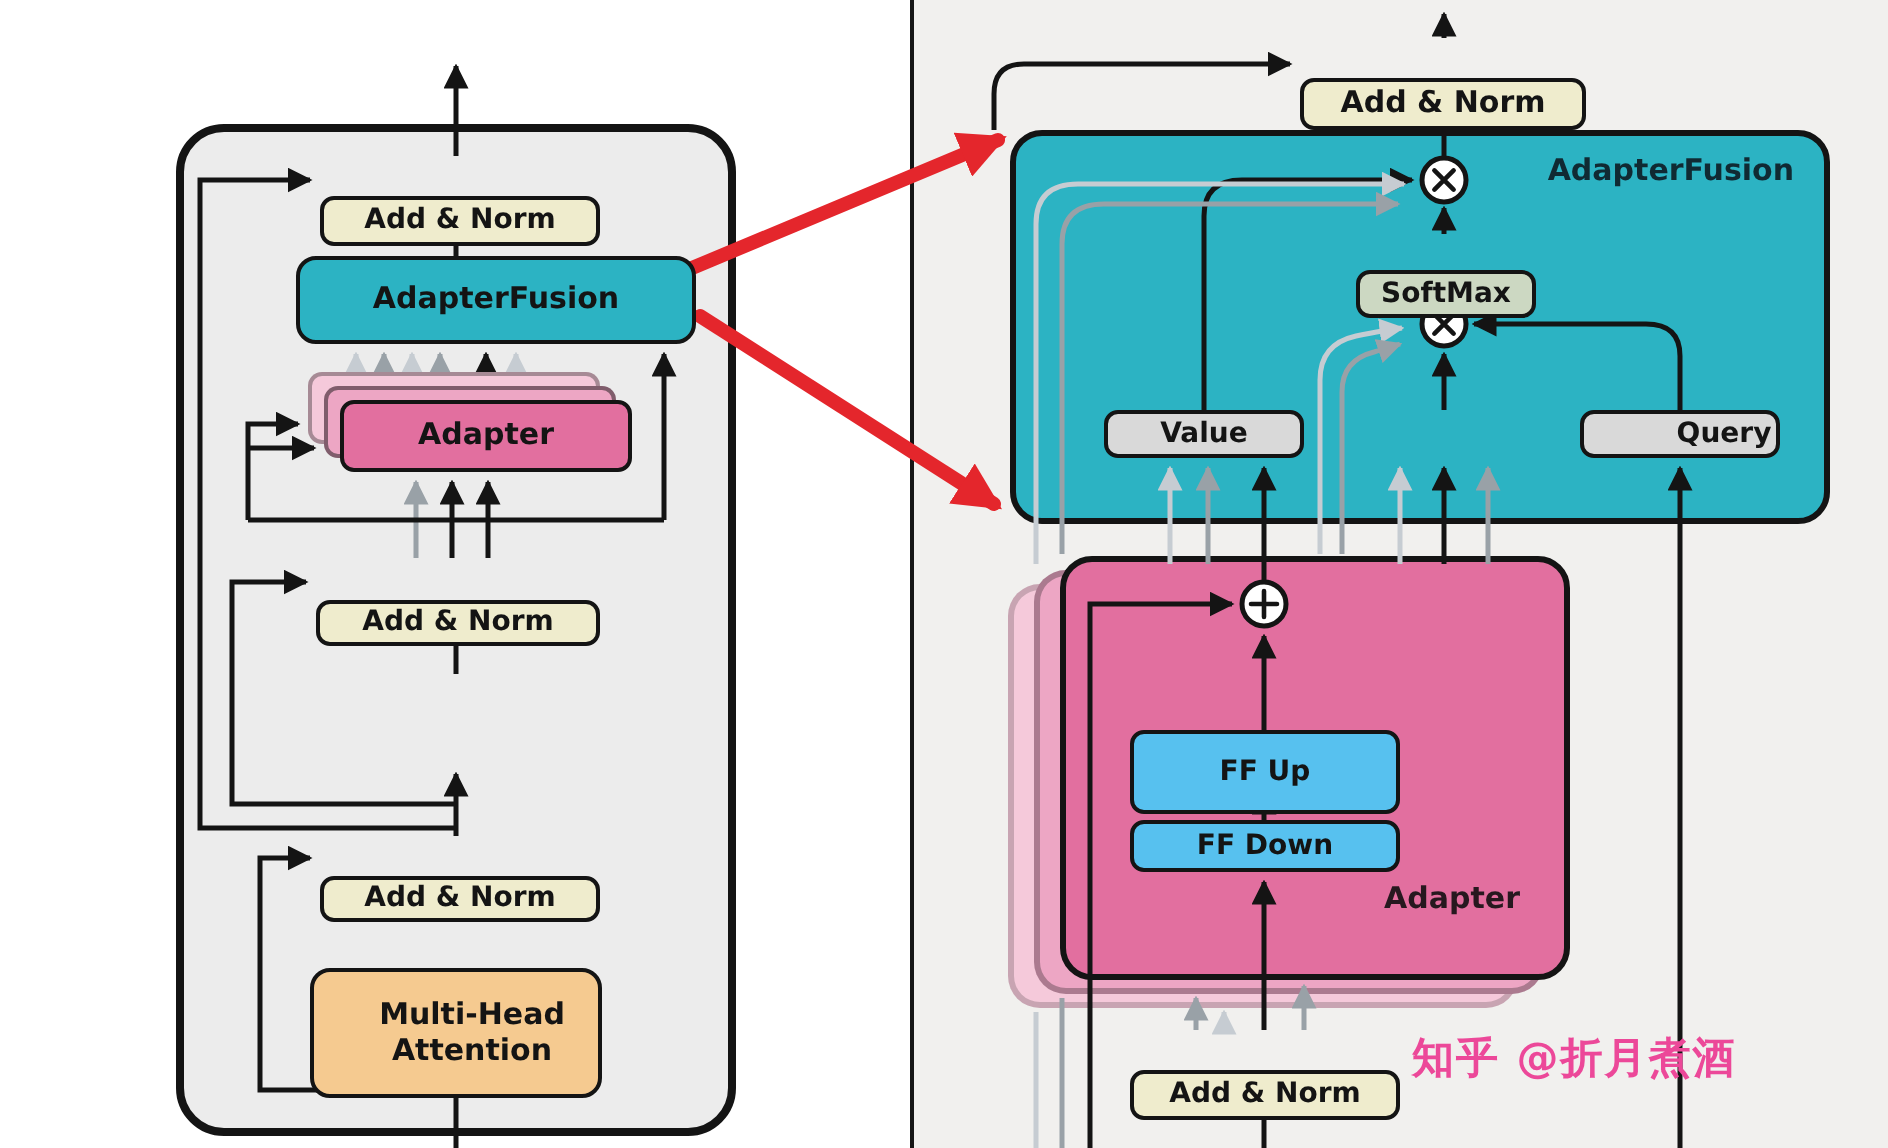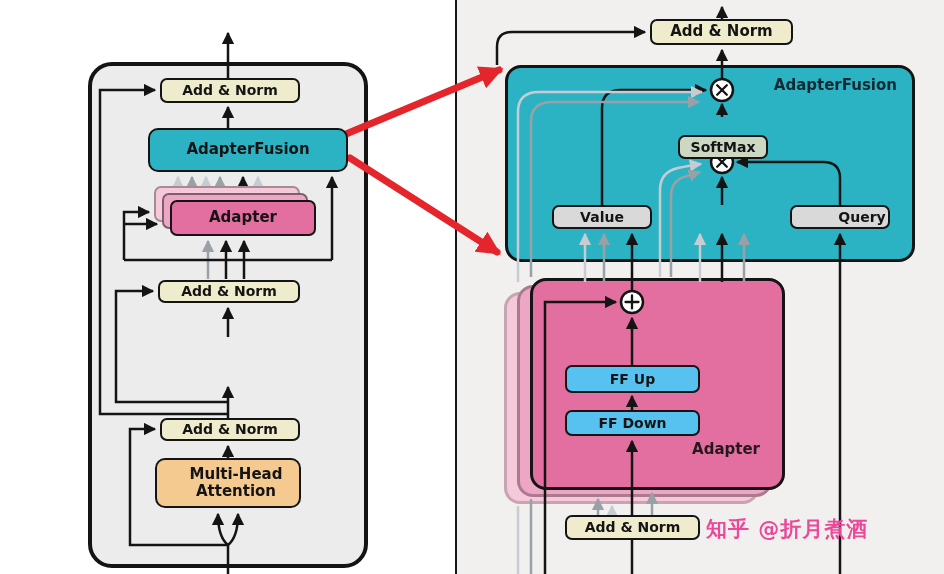--- a/index.html
+++ b/index.html
@@ -19,21 +19,21 @@
   .pink-big{background:var(--pink);border-radius:16px;}
   .pink-sh1{background:var(--pink-shadow-1);border-radius:16px;border-color:#1414144d;}
   .pink-sh2{background:var(--pink-shadow-2);border-radius:16px;border-color:#14141433;}
   .box{
     position:absolute;box-sizing:border-box;border:2.5px solid #141414;border-radius:7px;
     display:flex;align-items:center;justify-content:center;text-align:center;
     font-weight:bold;color:#141414;font-size:14px;line-height:1.15;white-space:pre-line;z-index:3;
   }
   .r10{border-radius:10px;}
   .fs15{font-size:15px;}
-  .cream{background:var(--cream);}
+  .cream{background:var(--cream);margin-top:20px;}
   .tealbox{background:var(--teal);}
   .pinkbox{background:var(--pink);}
   .pinksh1{background:var(--pink-shadow-1);border-color:#14141480;}
   .pinksh2{background:var(--pink-shadow-2);border-color:#14141459;}
   .bluebox{background:var(--blue);}
   .orangebox{background:var(--orange);}
   .graybox{background:var(--gray-box);}
   .sagebox{background:var(--sage);}
   .floating-label{
     position:absolute;z-index:3;font-weight:bold;color:#102a33;font-size:15px;text-align:right;
@@ -160,27 +160,27 @@
       <circle class="node-circle" cx="632" cy="302" r="11"></circle>
       <path class="node-glyph" d="M 632 295.5 L 632 308.5 M 625.5 302 L 638.5 302"></path>
     </g>
   </svg>
 
   <div class="box cream" style="left:160px;top:78px;width:140px;height:25px;">Add &amp; Norm</div>
   <div class="box tealbox r10 fs15" style="left:148px;top:128px;width:200px;height:44px;">AdapterFusion</div>
   <div class="box pinkbox fs15" style="left:170px;top:200px;width:146px;height:36px;">Adapter</div>
   <div class="box cream" style="left:158px;top:280px;width:142px;height:23px;">Add &amp; Norm</div>
   <div class="box cream" style="left:160px;top:418px;width:140px;height:23px;">Add &amp; Norm</div>
-  <div class="box orangebox r10 fs15" style="left:155px;top:458px;width:146px;height:50px;padding-left:16px;">Multi-Head
+  <div class="box orangebox r10 fs15" style="left:155px;top:484px;width:146px;height:65px;padding-left:16px;">Multi-Head
 Attention</div>
 
   <div class="box cream fs15" style="left:650px;top:19px;width:143px;height:26px;">Add &amp; Norm</div>
   <div class="floating-label" style="left:700px;top:76px;width:197px;">AdapterFusion</div>
   <div class="box sagebox" style="left:678px;top:135px;width:90px;height:24px;">SoftMax</div>
   <div class="box graybox" style="left:552px;top:205px;width:100px;height:24px;">Value</div>
   <div class="box graybox" style="left:790px;top:205px;width:100px;height:24px;padding-left:44px;">Query</div>
   <div class="floating-label" style="left:600px;top:440px;width:160px;color:#27181f;">Adapter</div>
-  <div class="box bluebox" style="left:565px;top:365px;width:135px;height:28px;">FF Up</div>
+  <div class="box bluebox" style="left:565px;top:365px;width:135px;height:42px;">FF Up</div>
   <div class="box bluebox" style="left:565px;top:410px;width:135px;height:26px;">FF Down</div>
   <div class="box cream" style="left:565px;top:515px;width:135px;height:25px;">Add &amp; Norm</div>
 
   <div class="watermark">知乎 @折月煮酒</div>
 </div>
 
 </body></html>

